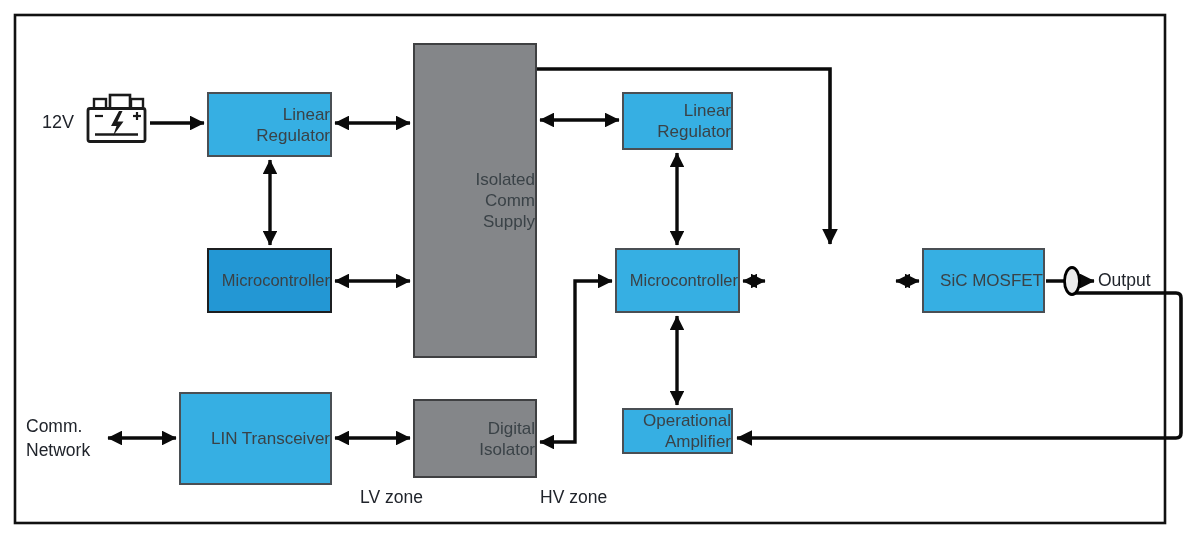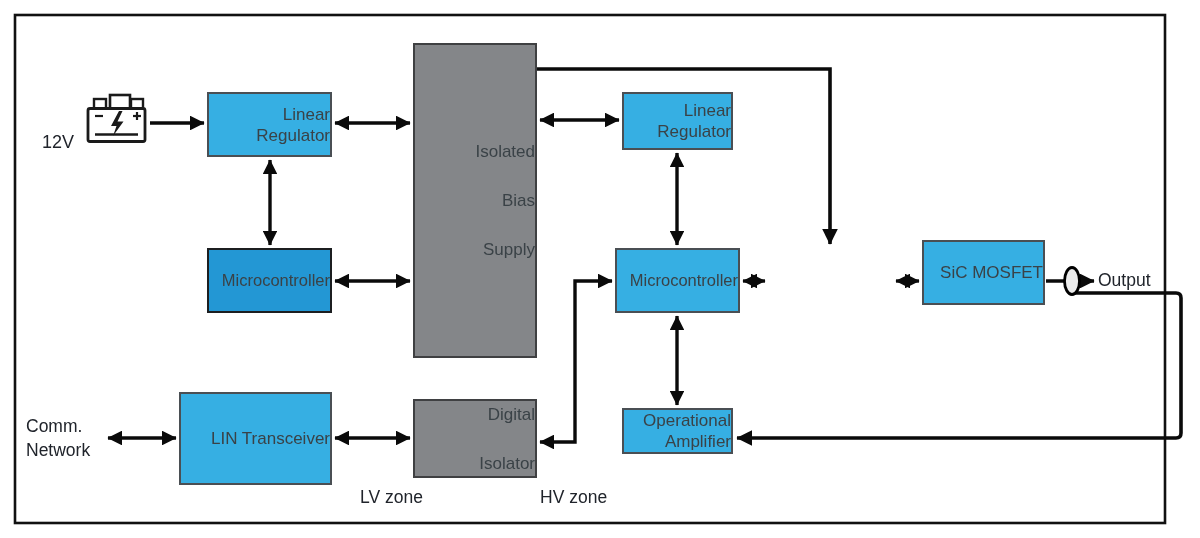--- a/index.html
+++ b/index.html
@@ -17,38 +17,38 @@
     font-family:"Liberation Sans", sans-serif;
   }
   #wires{position:absolute;left:0;top:0;z-index:1;}
   .node{
     position:absolute;z-index:2;display:flex;flex-direction:column;
     align-items:flex-end;justify-content:center;text-align:center;
     background:var(--blue);border:2px solid var(--box-border);
     color:var(--label);font-size:17px;line-height:21px;box-sizing:border-box;
   }
   .node .bl{display:block;white-space:nowrap;}
-  .gray{background:var(--gray);border-color:#3f4042;gap:28px;}
+  .gray{background:var(--gray);border-color:#3f4042;}
   .dark{background:var(--blue-dark);border-color:#1c1e20;}
   .txt{position:absolute;z-index:2;color:var(--outer);font-size:17.5px;line-height:20px;}
 
   
   #n-lr-left {left:207px;top:92px;width:125px;height:65px;}
   #n-mcu-left {left:207px;top:248px;width:125px;height:65px;}
   #n-ibs {left:413px;top:43px;width:124px;height:315px;}
   #n-lr-right {left:622px;top:92px;width:111px;height:58px;}
   #n-mcu-right{left:615px;top:248px;width:125px;height:65px;font-size:16.5px;}
   #n-gate {left:768px;top:248px;width:125px;height:65px;}
-  #n-sic {left:922px;top:240px;width:123px;height:65px;}
+  #n-sic {left:922px;top:248px;width:123px;height:65px;}
   #n-opamp {left:622px;top:408px;width:111px;height:46px;}
   #n-diso {left:413px;top:399px;width:124px;height:79px;}
   #n-lin {left:179px;top:392px;width:153px;height:93px;}
   #n-mcu-left{font-size:16.5px;}
 
-  #t-12v {left:42px;top:112px;font-size:18px;margin-top:20px;}
+  #t-12v {left:42px;top:112px;font-size:18px;}
   #t-comm {left:26px;top:414px;width:84px;line-height:24px;}
   #t-lv {left:360px;top:487px;}
   #t-hv {left:507px;top:487px;margin-left:33px;}
   #t-out {left:1098px;top:270px;}
 </style>
 </head>
 <body>
 
 <div id="stage">
 
@@ -110,21 +110,21 @@
     <span class="bl">Linear</span>
     <span class="bl">Regulator</span>
   </div>
 
   <div class="node dark" id="n-mcu-left">
     <span class="bl">Microcontroller</span>
   </div>
 
   <div class="node gray" id="n-ibs">
     <span class="bl">Isolated</span>
-    <span class="bl">Bias</span>
+    <span class="bl">Comm</span>
     <span class="bl">Supply</span>
   </div>
 
   <div class="node" id="n-lr-right">
     <span class="bl">Linear</span>
     <span class="bl">Regulator</span>
   </div>
 
   <div class="node" id="n-mcu-right">
     <span class="bl">Microcontroller</span>

